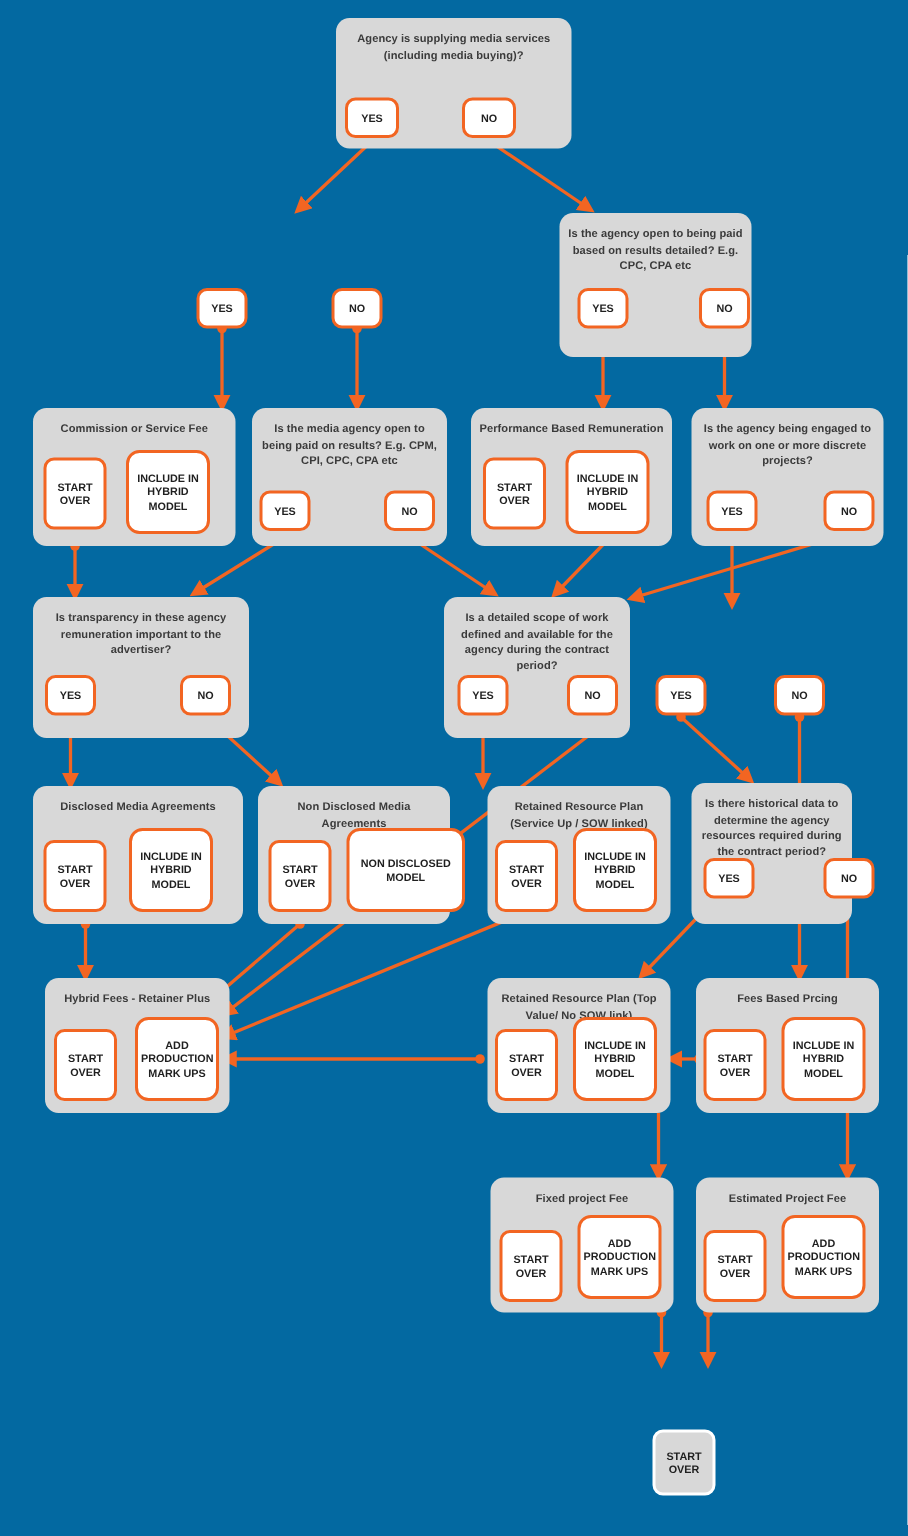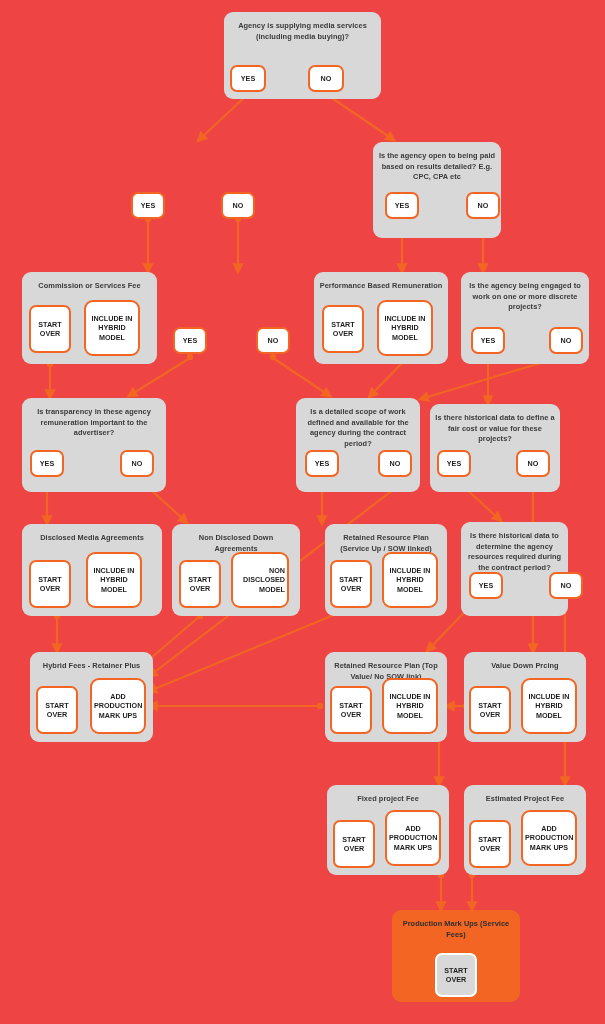--- a/index.html
+++ b/index.html
@@ -8,21 +8,21 @@
     background: #ffffff;
   }
   body {
     font-family: "Liberation Sans", sans-serif;
     -webkit-font-smoothing: antialiased;
   }
   #canvas {
     position: relative;
     width: 605px;
     height: 1024px;
-    background: #ef4444;
+    background: #0369a1;
     overflow: hidden;
   }
   #edges {
     position: absolute;
     left: 0;
     top: 0;
     width: 605px;
     height: 1024px;
     pointer-events: none;
   }
@@ -197,27 +197,30 @@
     <div class="node" style="left: 373px; top: 142px; width: 128px; height: 96px;">
       <div class="node-title">Is the agency open to being paid based on results detailed? E.g. CPC, CPA etc</div>
     </div>
     <div class="chip" style="left: 385px; top: 192px; width: 34px; height: 27px;">
       <span>YES</span>
     </div>
     <div class="chip" style="left: 466px; top: 192px; width: 34px; height: 27px;">
       <span>NO</span>
     </div>
     <div class="node" style="left: 22px; top: 272px; width: 135px; height: 92px;">
-      <div class="node-title">Commission or Services Fee</div>
+      <div class="node-title">Commission or Service Fee</div>
     </div>
     <div class="chip" style="left: 29px; top: 305px; width: 42px; height: 48px;">
       <span>START OVER</span>
     </div>
     <div class="chip big" style="left: 84px; top: 300px; width: 56px; height: 56px;">
       <span>INCLUDE IN HYBRID MODEL</span>
+    </div>
+    <div class="node" style="left: 168px; top: 272px; width: 130px; height: 92px;">
+      <div class="node-title">Is the media agency open to being paid on results? E.g. CPM, CPI, CPC, CPA etc</div>
     </div>
     <div class="chip" style="left: 173px; top: 327px; width: 34px; height: 27px;">
       <span>YES</span>
     </div>
     <div class="chip" style="left: 256px; top: 327px; width: 34px; height: 27px;">
       <span>NO</span>
     </div>
     <div class="node" style="left: 314px; top: 272px; width: 134px; height: 92px;">
       <div class="node-title">Performance Based Remuneration</div>
     </div>
@@ -247,45 +250,42 @@
     </div>
     <div class="node" style="left: 296px; top: 398px; width: 124px; height: 94px;">
       <div class="node-title">Is a detailed scope of work defined and available for the agency during the contract period?</div>
     </div>
     <div class="chip" style="left: 305px; top: 450px; width: 34px; height: 27px;">
       <span>YES</span>
     </div>
     <div class="chip" style="left: 378px; top: 450px; width: 34px; height: 27px;">
       <span>NO</span>
     </div>
-    <div class="node" style="left: 430px; top: 404px; width: 130px; height: 88px;">
-      <div class="node-title">Is there historical data to define a fair cost or value for these projects?</div>
-    </div>
     <div class="chip" style="left: 437px; top: 450px; width: 34px; height: 27px;">
       <span>YES</span>
     </div>
     <div class="chip" style="left: 516px; top: 450px; width: 34px; height: 27px;">
       <span>NO</span>
     </div>
     <div class="node" style="left: 22px; top: 524px; width: 140px; height: 92px;">
       <div class="node-title">Disclosed Media Agreements</div>
     </div>
     <div class="chip" style="left: 29px; top: 560px; width: 42px; height: 48px;">
       <span>START OVER</span>
     </div>
     <div class="chip big" style="left: 86px; top: 552px; width: 56px; height: 56px;">
       <span>INCLUDE IN HYBRID MODEL</span>
     </div>
     <div class="node" style="left: 172px; top: 524px; width: 128px; height: 92px;">
-      <div class="node-title">Non Disclosed Down Agreements</div>
+      <div class="node-title">Non Disclosed Media Agreements</div>
     </div>
     <div class="chip" style="left: 179px; top: 560px; width: 42px; height: 48px;">
       <span>START OVER</span>
     </div>
-    <div class="chip big" style="left: 231px; top: 552px; width: 58px; height: 56px; text-align: right;">
+    <div class="chip big" style="left: 231px; top: 552px; width: 79px; height: 56px;">
       <span>NON DISCLOSED MODEL</span>
     </div>
     <div class="node" style="left: 325px; top: 524px; width: 122px; height: 92px;">
       <div class="node-title">Retained Resource Plan (Service Up / SOW linked)</div>
     </div>
     <div class="chip" style="left: 330px; top: 560px; width: 42px; height: 48px;">
       <span>START OVER</span>
     </div>
     <div class="chip big" style="left: 382px; top: 552px; width: 56px; height: 56px;">
       <span>INCLUDE IN HYBRID MODEL</span>
@@ -311,21 +311,21 @@
     <div class="node" style="left: 325px; top: 652px; width: 122px; height: 90px;">
       <div class="node-title">Retained Resource Plan (Top Value/ No SOW link)</div>
     </div>
     <div class="chip" style="left: 330px; top: 686px; width: 42px; height: 48px;">
       <span>START OVER</span>
     </div>
     <div class="chip big" style="left: 382px; top: 678px; width: 56px; height: 56px;">
       <span>INCLUDE IN HYBRID MODEL</span>
     </div>
     <div class="node" style="left: 464px; top: 652px; width: 122px; height: 90px;">
-      <div class="node-title">Value Down Prcing</div>
+      <div class="node-title">Fees Based Prcing</div>
     </div>
     <div class="chip" style="left: 469px; top: 686px; width: 42px; height: 48px;">
       <span>START OVER</span>
     </div>
     <div class="chip big" style="left: 521px; top: 678px; width: 56px; height: 56px;">
       <span>INCLUDE IN HYBRID MODEL</span>
     </div>
     <div class="node" style="left: 327px; top: 785px; width: 122px; height: 90px;">
       <div class="node-title">Fixed project Fee</div>
     </div>
@@ -337,19 +337,16 @@
     </div>
     <div class="node" style="left: 464px; top: 785px; width: 122px; height: 90px;">
       <div class="node-title">Estimated Project Fee</div>
     </div>
     <div class="chip" style="left: 469px; top: 820px; width: 42px; height: 48px;">
       <span>START OVER</span>
     </div>
     <div class="chip big" style="left: 521px; top: 810px; width: 56px; height: 56px;">
       <span>ADD PRODUCTION MARK UPS</span>
     </div>
-    <div class="node terminal" style="left: 392px; top: 910px; width: 128px; height: 92px;">
-      <div class="node-title">Production Mark Ups (Service Fees)</div>
-    </div>
     <div class="chip ghost" style="left: 435px; top: 953px; width: 42px; height: 44px;">
       <span>START OVER</span>
     </div>
   </div>
 
 </body></html>

